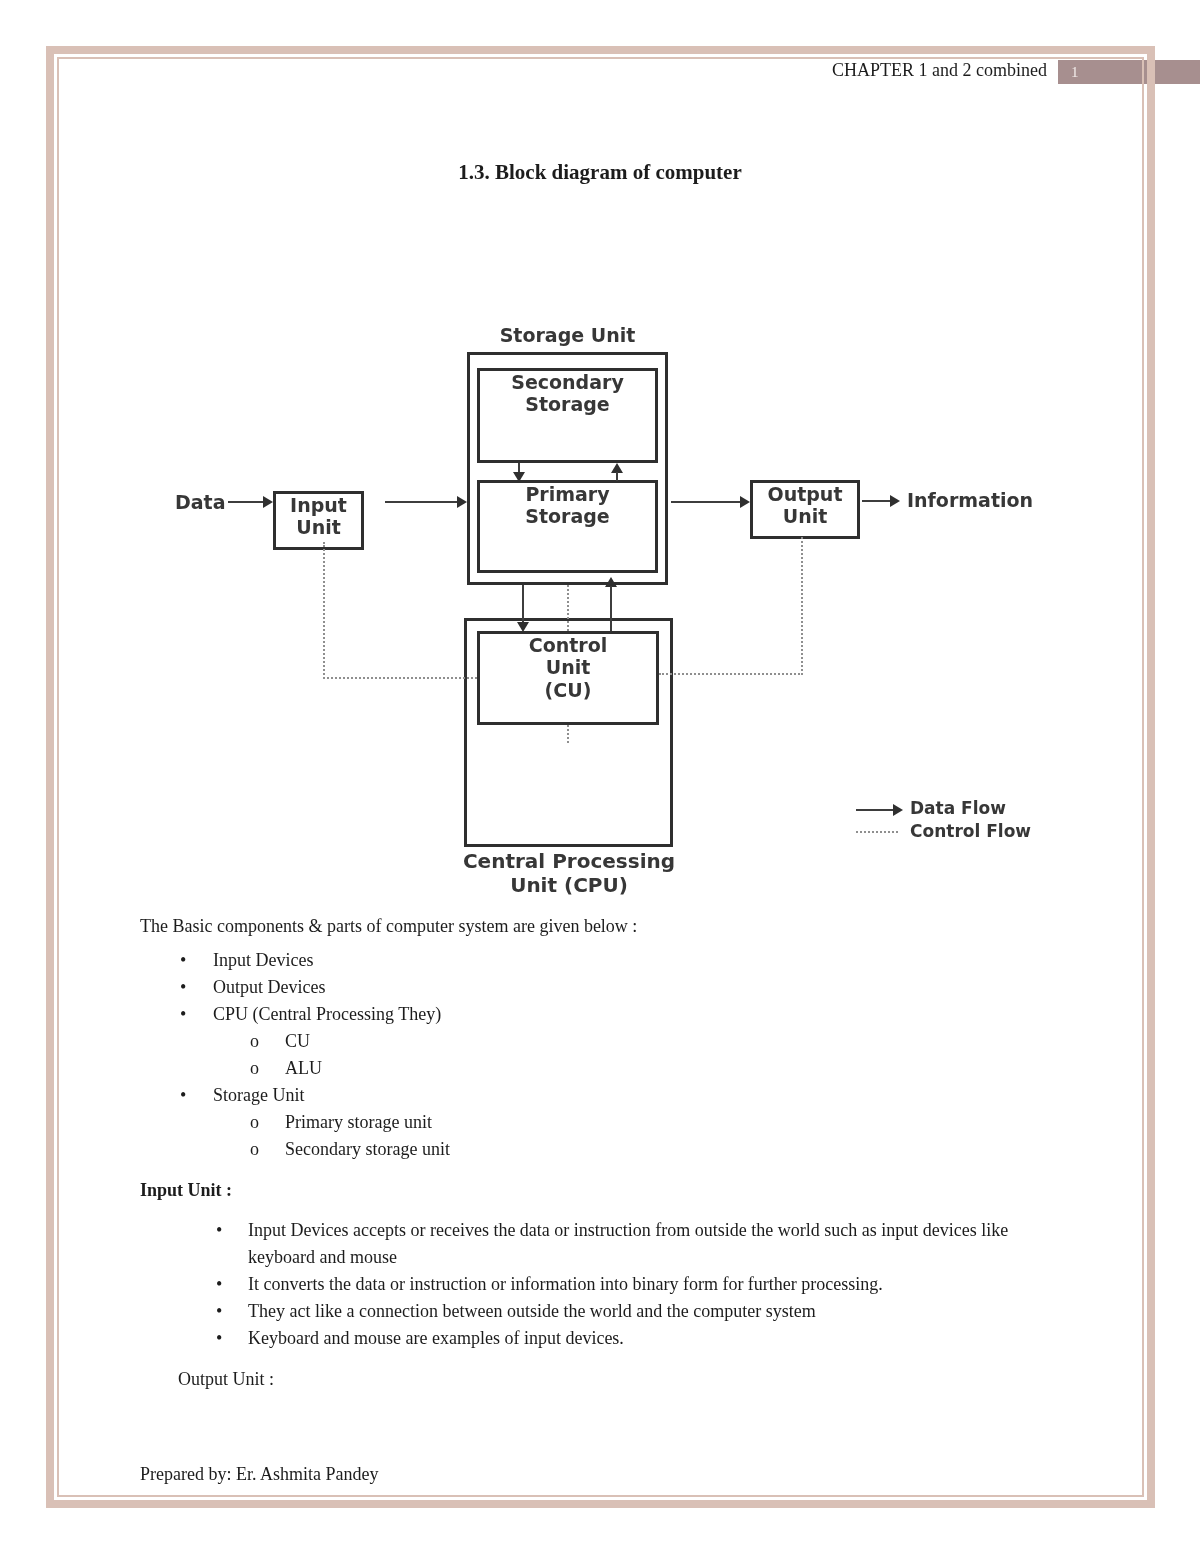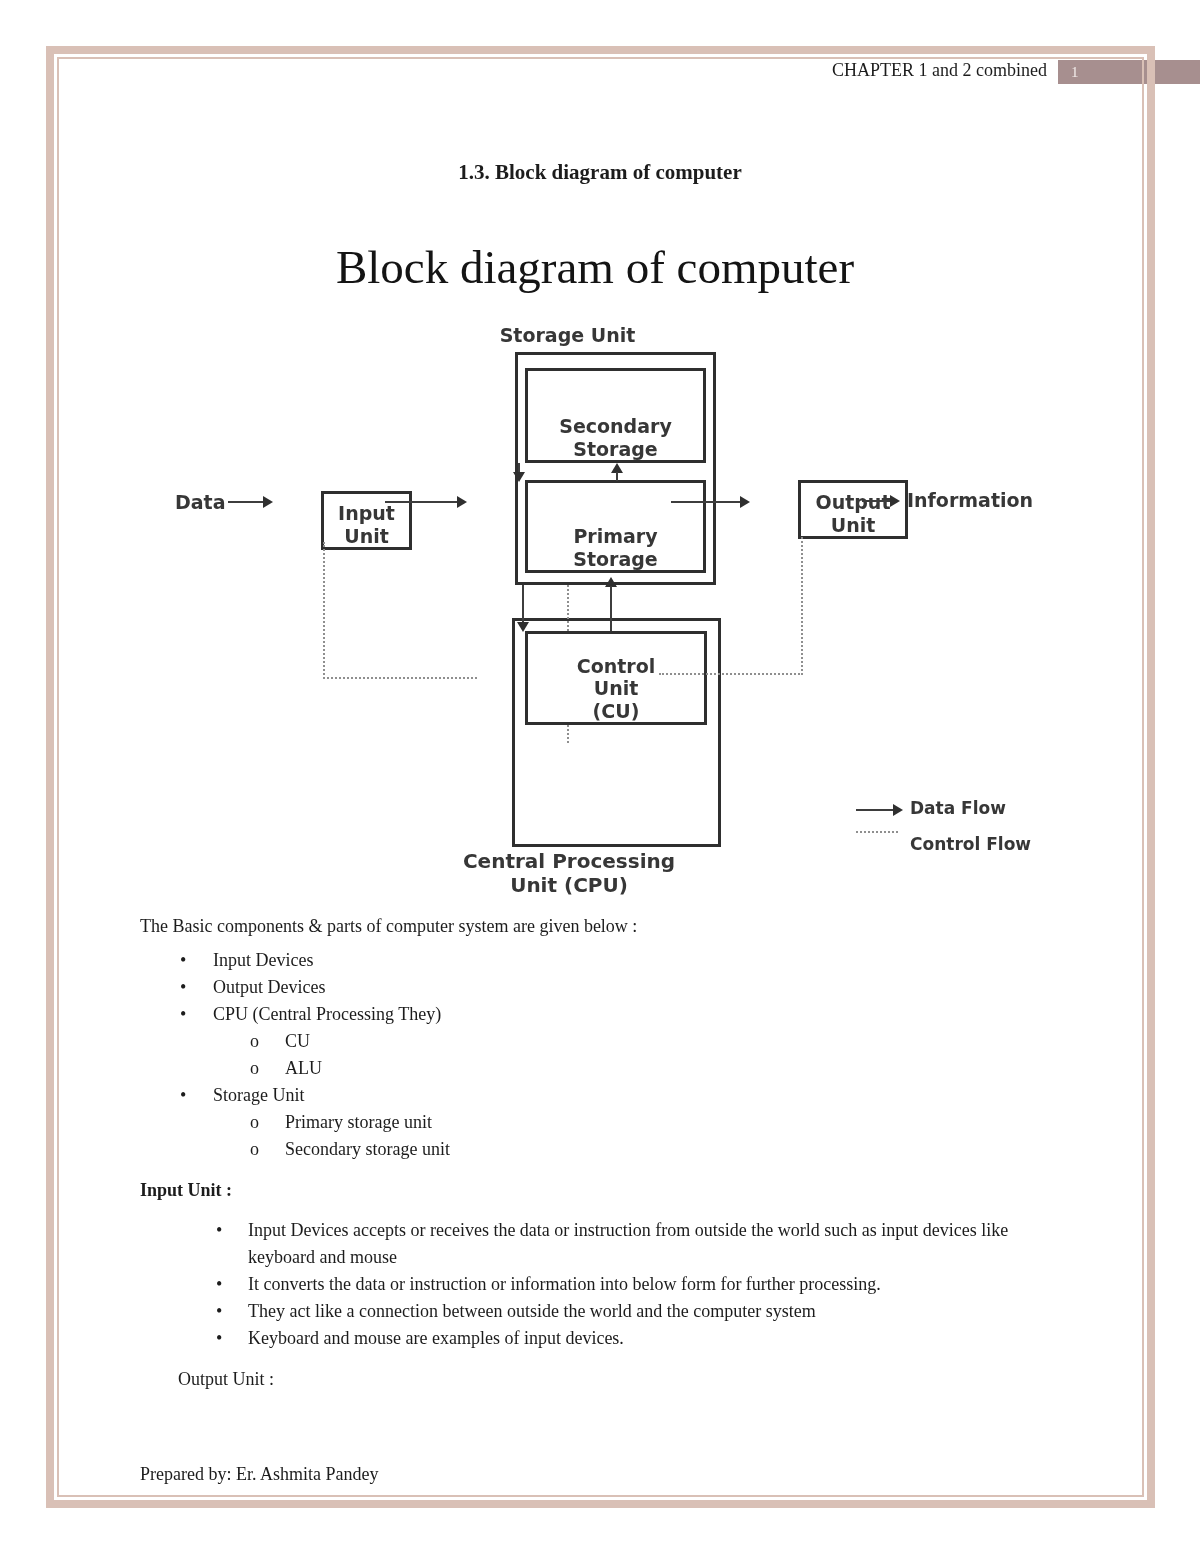--- a/index.html
+++ b/index.html
@@ -13,21 +13,21 @@
   .frame-inner{left:57px;top:57px;width:1087px;height:1440px;border:2px solid #d9c0b6;z-index:2;box-sizing:border-box;}
   .header-title{right:153px;top:60px;font-size:18px;z-index:3;}
   .section-heading{left:0;top:160px;width:1200px;text-align:center;font-size:21px;font-weight:bold;z-index:3;}
   .footer-text{left:140px;top:1464px;font-size:18px;z-index:3;}
   
   .diagram{left:170px;top:240px;width:900px;height:668px;z-index:3;}
   .d-title{left:0;top:0;width:850px;text-align:center;font-size:47px;color:#141414;font-family:"Liberation Serif",serif;}
   .dlabel{font-family:"DejaVu Sans",sans-serif;font-weight:bold;color:#373737;font-size:19px;
           line-height:1.18;white-space:pre-line;text-align:center;}
   .dbox{border:3px solid #2f2f2f;background:#fff;box-sizing:border-box;
-        display:flex;align-items:flex-end;justify-content:center;margin-left:48px;}
+        display:flex;align-items:flex-start;justify-content:center;}
   .storage-label{left:297px;top:84px;width:201px;}
   .storage-outer{left:297px;top:112px;width:201px;height:233px;}
   .secondary-box{left:307px;top:128px;width:181px;height:95px;}
   .primary-box{left:307px;top:240px;width:181px;height:93px;}
   .input-box{left:103px;top:251px;width:91px;height:59px;}
   .output-box{left:580px;top:240px;width:110px;height:59px;}
   .cpu-outer{left:294px;top:378px;width:209px;height:229px;}
   .cu-box{left:307px;top:391px;width:182px;height:94px;}
   .alu-box{left:307px;top:503px;width:182px;height:95px;}
   .cpu-label{left:274px;top:610px;width:250px;font-size:20px;}
@@ -63,21 +63,20 @@
 
 <div class="abs frame-outer"></div>
 <div class="abs frame-inner"></div>
 
 <div class="abs header-title">CHAPTER 1 and 2 combined</div>
 
 <div class="abs section-heading">1.3. Block diagram of computer</div>
 
 <div class="abs diagram">
 
-  <div class="abs d-title">Block diagram of computer</div>
   <div class="abs dlabel storage-label">Storage Unit</div>
 
   <div class="abs dbox storage-outer"></div>
   <div class="abs dbox secondary-box">
     <span class="dlabel">Secondary
 Storage</span>
   </div>
   <div class="abs dbox primary-box">
     <span class="dlabel">Primary
 Storage</span>
@@ -132,21 +131,21 @@
   <div class="abs vd" style="left:397px;top:485px;height:18px;"></div>
   <div class="abs vd" style="left:153px;top:302px;height:137px;"></div>
   <div class="abs hd" style="left:153px;top:437px;width:154px;"></div>
   <div class="abs vd" style="left:631px;top:297px;height:138px;"></div>
   <div class="abs hd" style="left:489px;top:433px;width:144px;"></div>
 
   <div class="abs hl" style="left:686px;top:569px;width:38px;"></div>
   <div class="abs ah-r" style="left:723px;top:564px;"></div>
   <div class="abs dlabel legend-label" style="left:740px;top:558px;">Data Flow</div>
   <div class="abs hd" style="left:686px;top:591px;width:42px;"></div>
-  <div class="abs dlabel legend-label" style="left:740px;top:594px;text-align:right;">Control Flow</div>
+  <div class="abs dlabel legend-label" style="left:740px;top:581px;text-align:right;">Control Flow</div>
 </div>
 
 <div class="abs intro">The Basic components &amp; parts of computer system are given below :</div>
 
 <div class="abs list1">
   <div class="lrow lvl1">
     <span class="mk">•</span>
     <span>Input Devices</span>
   </div>
   <div class="lrow lvl1">
@@ -181,21 +180,21 @@
 
 <div class="abs h-input">Input Unit :</div>
 
 <div class="abs list2">
   <div class="r2">
     <span class="mk">•</span>
     <span class="tx">Input Devices accepts or receives the data or instruction from outside the world such as input devices like keyboard and mouse</span>
   </div>
   <div class="r2">
     <span class="mk">•</span>
-    <span class="tx">It converts the data or instruction or information into below form for further processing.</span>
+    <span class="tx">It converts the data or instruction or information into binary form for further processing.</span>
   </div>
   <div class="r2">
     <span class="mk">•</span>
     <span class="tx">They act like a connection between outside the world and the computer system</span>
   </div>
   <div class="r2">
     <span class="mk">•</span>
     <span class="tx">Keyboard and mouse are examples of input devices.</span>
   </div>
 </div>

